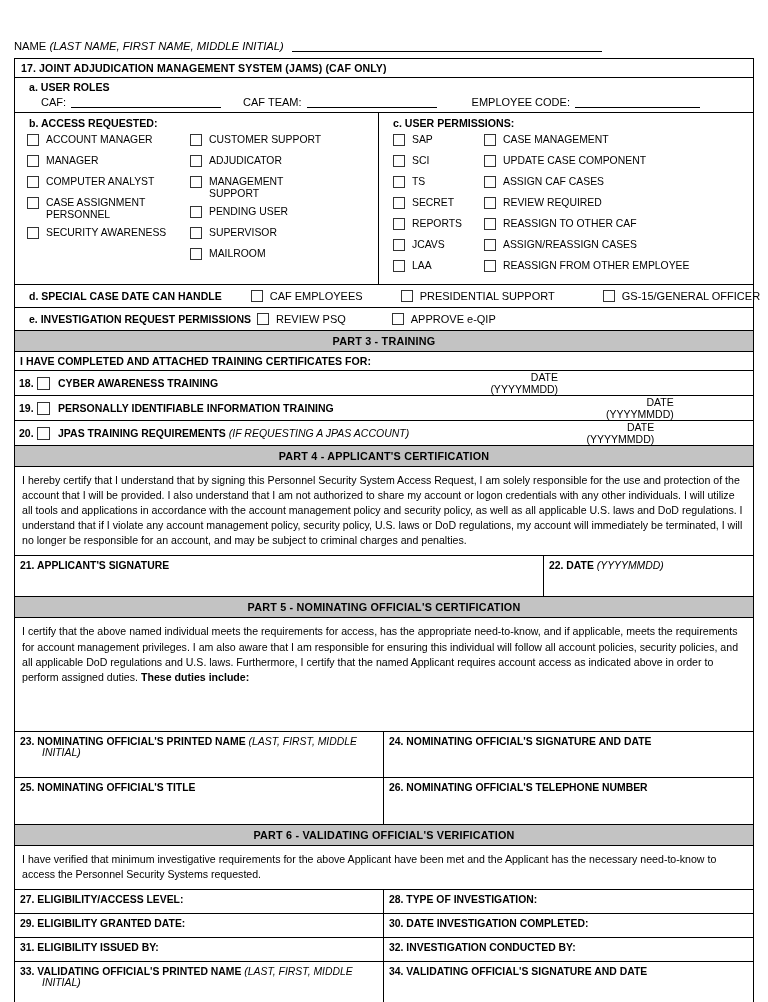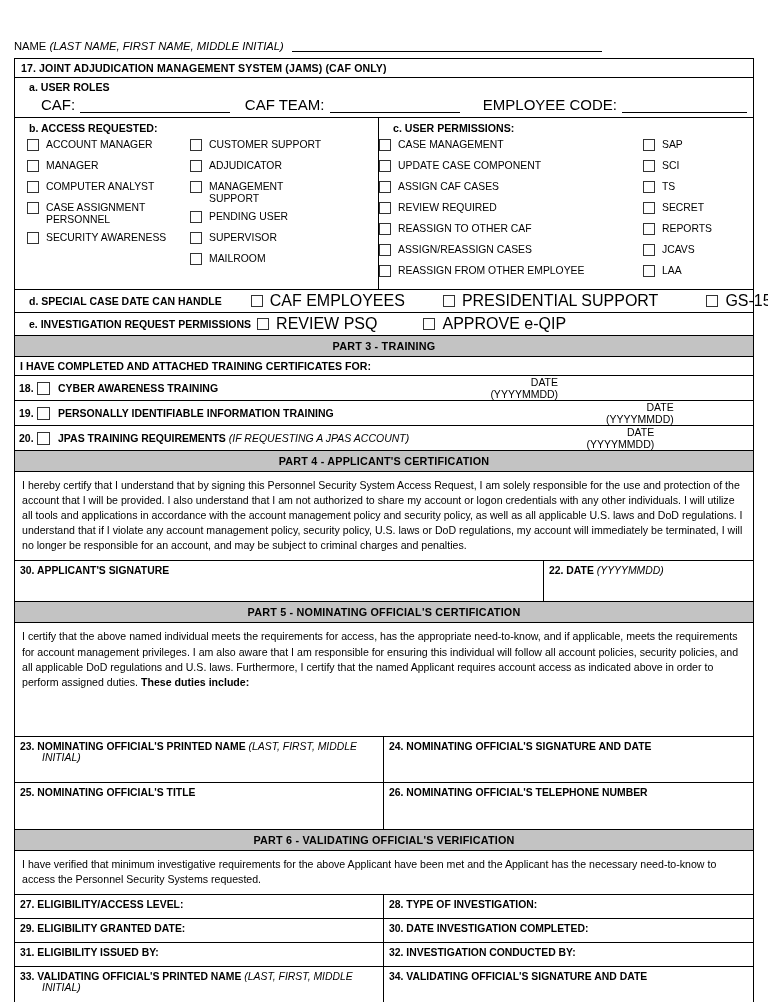--- a/index.html
+++ b/index.html
@@ -69,21 +69,21 @@
     font-size: 10.6px; font-weight: bold;
     padding: 3px 0 1px 14px;
   }
   .roles-row {
     display: flex;
     align-items: flex-end;
     padding: 2px 6px 4px 26px;
     font-size: 10.6px;
   }
   .role-item { display: flex; align-items: flex-end; }
-  .role-item .lbl { white-space: nowrap; font-size: 15px; }
+  .role-item .lbl { white-space: nowrap; font-size: 11px; }
   .role-item .rule {
     border-bottom: 1px solid #000;
     height: 12px;
     margin-left: 5px;
   }
   .rule-caf  { width: 150px; }
   .rule-team { width: 130px; }
   .rule-emp  { width: 125px; }
   .sp1 { width: 22px; }
   .sp2 { width: 35px; }
@@ -132,21 +132,21 @@
     height: 23px;
     font-size: 10.5px;
   }
   .de-label {
     font-weight: bold;
     padding-left: 14px;
     white-space: nowrap;
   }
   .de-opt { display: flex; align-items: center; }
   .de-opt .cbox { margin-top: 0; }
-  .de-opt .t { font-size: 16px; margin-left: 7px; white-space: nowrap; }
+  .de-opt .t { font-size: 11px; margin-left: 7px; white-space: nowrap; }
 
   
   .p3-intro {
     font-size: 10.6px; font-weight: bold;
     padding: 3px 6px 3px 5px;
   }
   .train-row {
     display: flex;
     align-items: center;
     height: 25px;
@@ -272,20 +272,50 @@
                 <span class="cbox"></span>
                 <span class="cb-text">MAILROOM</span>
               </div>
           </div>
         </div>
       </div>
 
       <div class="chk-col-right bl">
         <div class="chk-head">c.  USER PERMISSIONS:</div>
         <div class="chk-body">
+          <div class="chk-sub ccol-a">
+            <div class="cb-line">
+                <span class="cbox"></span>
+                <span class="cb-text">SAP</span>
+              </div>
+            <div class="cb-line">
+                <span class="cbox"></span>
+                <span class="cb-text">SCI</span>
+              </div>
+            <div class="cb-line">
+                <span class="cbox"></span>
+                <span class="cb-text">TS</span>
+              </div>
+            <div class="cb-line">
+                <span class="cbox"></span>
+                <span class="cb-text">SECRET</span>
+              </div>
+            <div class="cb-line">
+                <span class="cbox"></span>
+                <span class="cb-text">REPORTS</span>
+              </div>
+            <div class="cb-line">
+                <span class="cbox"></span>
+                <span class="cb-text">JCAVS</span>
+              </div>
+            <div class="cb-line">
+                <span class="cbox"></span>
+                <span class="cb-text">LAA</span>
+              </div>
+          </div>
           <div class="chk-sub ccol-b">
             <div class="cb-line">
                 <span class="cbox"></span>
                 <span class="cb-text">CASE MANAGEMENT</span>
               </div>
             <div class="cb-line">
                 <span class="cbox"></span>
                 <span class="cb-text">UPDATE CASE COMPONENT</span>
               </div>
             <div class="cb-line">
@@ -300,50 +330,20 @@
                 <span class="cbox"></span>
                 <span class="cb-text">REASSIGN TO OTHER CAF</span>
               </div>
             <div class="cb-line">
                 <span class="cbox"></span>
                 <span class="cb-text">ASSIGN/REASSIGN CASES</span>
               </div>
             <div class="cb-line">
                 <span class="cbox"></span>
                 <span class="cb-text">REASSIGN FROM OTHER EMPLOYEE</span>
-              </div>
-          </div>
-          <div class="chk-sub ccol-a">
-            <div class="cb-line">
-                <span class="cbox"></span>
-                <span class="cb-text">SAP</span>
-              </div>
-            <div class="cb-line">
-                <span class="cbox"></span>
-                <span class="cb-text">SCI</span>
-              </div>
-            <div class="cb-line">
-                <span class="cbox"></span>
-                <span class="cb-text">TS</span>
-              </div>
-            <div class="cb-line">
-                <span class="cbox"></span>
-                <span class="cb-text">SECRET</span>
-              </div>
-            <div class="cb-line">
-                <span class="cbox"></span>
-                <span class="cb-text">REPORTS</span>
-              </div>
-            <div class="cb-line">
-                <span class="cbox"></span>
-                <span class="cb-text">JCAVS</span>
-              </div>
-            <div class="cb-line">
-                <span class="cbox"></span>
-                <span class="cb-text">LAA</span>
               </div>
           </div>
         </div>
       </div>
     </div>
 
     <div class="de-row bt2">
       <span class="de-label">d.  SPECIAL CASE DATE CAN HANDLE</span>
       <span class="de-opt" style="margin-left:29px">
           <span class="cbox"></span>
@@ -405,21 +405,21 @@
           <span class="ital">(YYYYMMDD)</span>
           <span class="rule"></span>
       </span>
     </div>
 
     <div class="part-bar bt2">PART 4 - APPLICANT'S CERTIFICATION</div>
     <div class="para bt">I hereby certify that I understand that by signing this Personnel Security System Access Request, I am solely responsible for the use and protection of the account that I will be provided.  I also understand that I am not authorized to share my account or logon credentials with any other individuals.  I will utilize all tools and applications in accordance with the account management policy and security policy, as well as all applicable U.S. laws and DoD regulations.  I understand that if I violate any account management policy, security policy, U.S. laws or DoD regulations, my account will immediately be terminated, I will no longer be responsible for an account, and may be subject to criminal charges and penalties.</div>
 
     <div class="row bt">
       <div style="width:528px;height:40px" class="nblock">
-        <span>30.  APPLICANT'S SIGNATURE</span>
+        <span>21.  APPLICANT'S SIGNATURE</span>
       </div>
       <div style="flex:1;height:40px" class="nblock bl">
         <span>22.  DATE </span><span class="ital">(YYYYMMDD)</span>
       </div>
     </div>
 
     <div class="part-bar bt2">PART 5 - NOMINATING OFFICIAL'S CERTIFICATION</div>
     <div class="para bt" style="padding-bottom:46px">
       <span>I certify that the above named individual meets the requirements for access, has the appropriate need-to-know, and if applicable, meets the requirements for account management privileges.  I am also aware that I am responsible for ensuring this individual will follow all account policies, security policies, and all applicable DoD regulations and U.S. laws.  Furthermore, I certify that the named Applicant requires account access as indicated above in order to perform assigned duties.  </span><b>These duties include:</b>
     </div>

